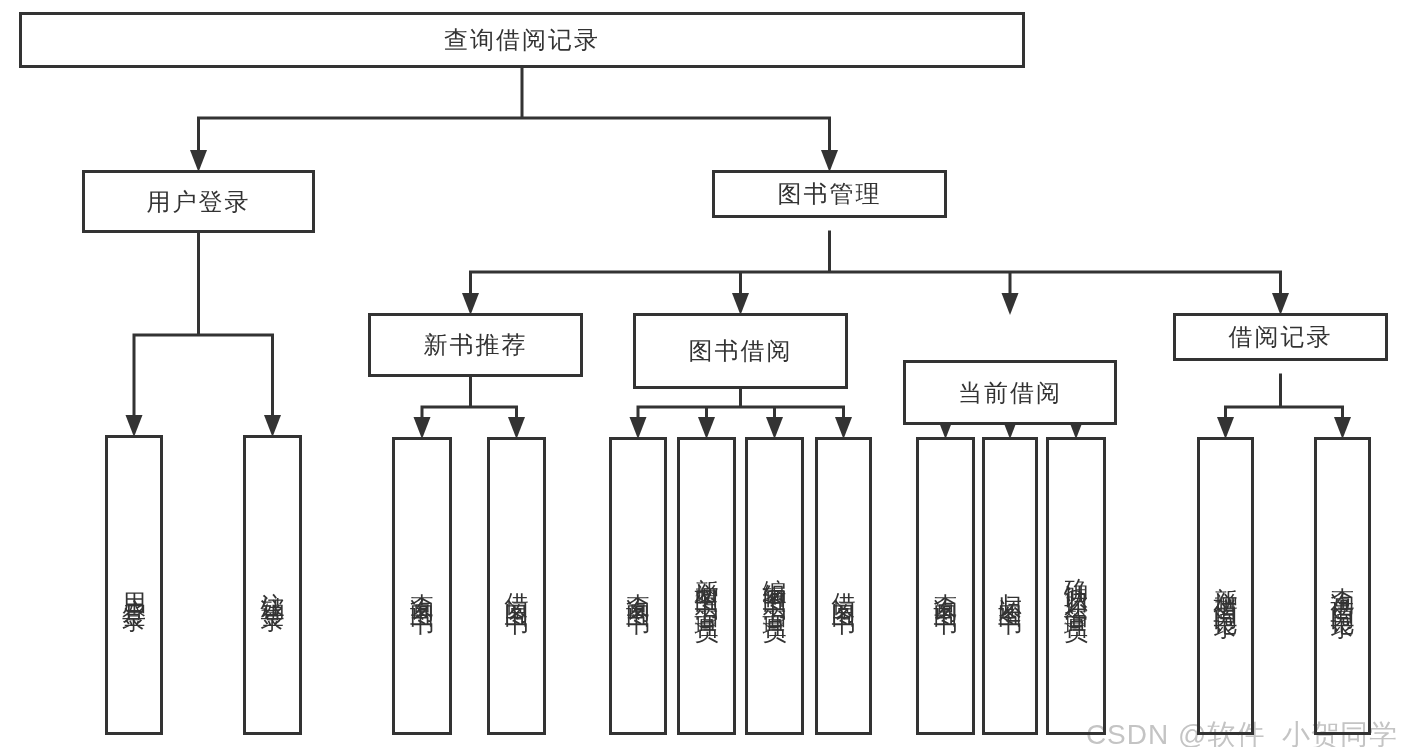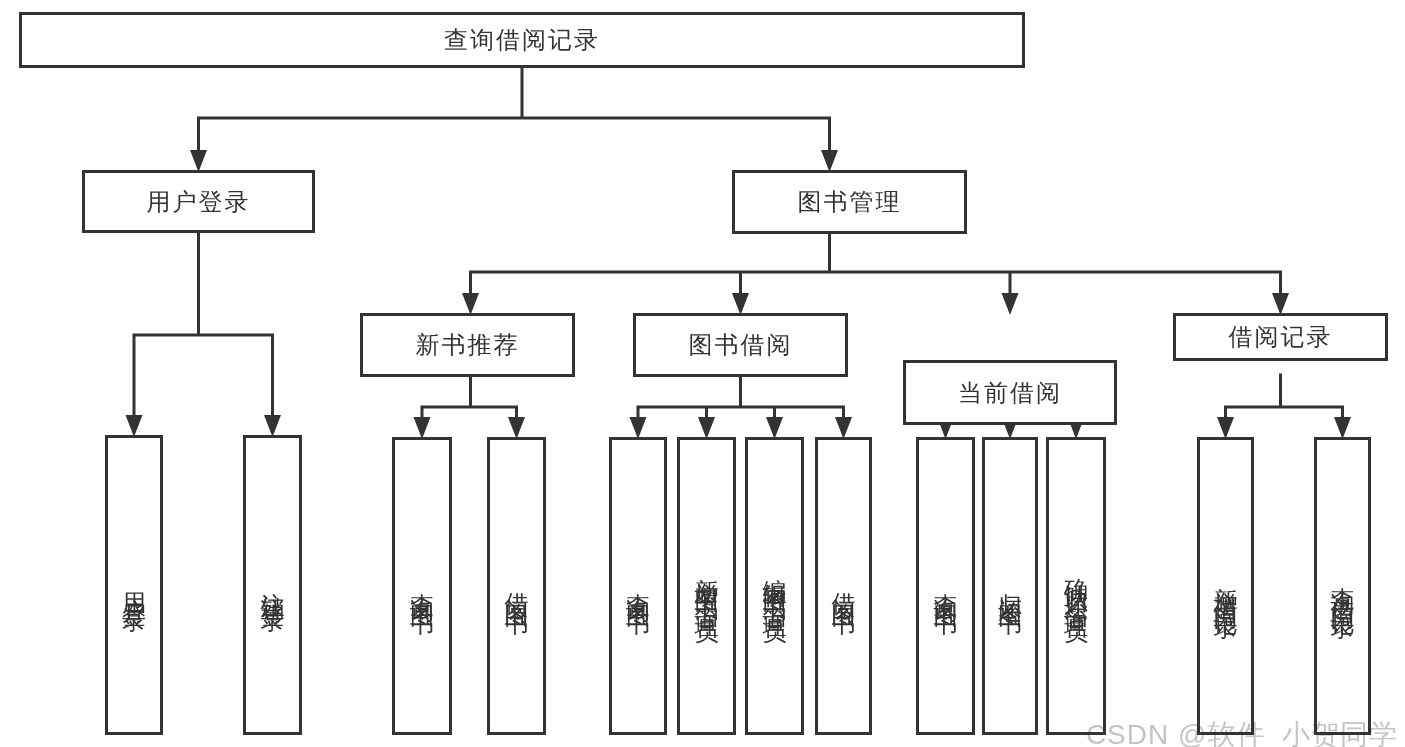--- a/index.html
+++ b/index.html
@@ -56,27 +56,27 @@
       <polygon points="1217,417 1234,417 1225.5,439" fill="#333333"></polygon>
       <polygon points="1334,417 1351,417 1342.5,439" fill="#333333"></polygon>
     </svg>
   <div id="nodes">
       <div class="node h-node" style="left: 19px; top: 12px; width: 1006px; height: 56px;">
         <span class="label">查询借阅记录</span>
       </div>
       <div class="node h-node" style="left: 82px; top: 170px; width: 233px; height: 63px;">
         <span class="label">用户登录</span>
       </div>
-      <div class="node h-node" style="left: 712px; top: 170px; width: 235px; height: 64px; margin-left: 20px;">
+      <div class="node h-node" style="left: 712px; top: 170px; width: 235px; height: 48px;">
         <span class="label">图书管理</span>
       </div>
-      <div class="node h-node" style="left: 360px; top: 313px; width: 215px; height: 64px;">
+      <div class="node h-node" style="left: 368px; top: 313px; width: 215px; height: 64px;">
         <span class="label">新书推荐</span>
       </div>
-      <div class="node h-node" style="left: 633px; top: 313px; width: 215px; height: 64px;">
+      <div class="node h-node" style="left: 633px; top: 313px; width: 215px; height: 76px;">
         <span class="label">图书借阅</span>
       </div>
       <div class="node h-node" style="left: 903px; top: 313px; width: 214px; height: 65px; margin-top: 47px;">
         <span class="label">当前借阅</span>
       </div>
       <div class="node h-node" style="left: 1173px; top: 313px; width: 215px; height: 48px;">
         <span class="label">借阅记录</span>
       </div>
       <div class="node v-node" style="left: 105px; top: 435px; width: 58px; height: 300px;">
         <span class="label">用户登录</span>

